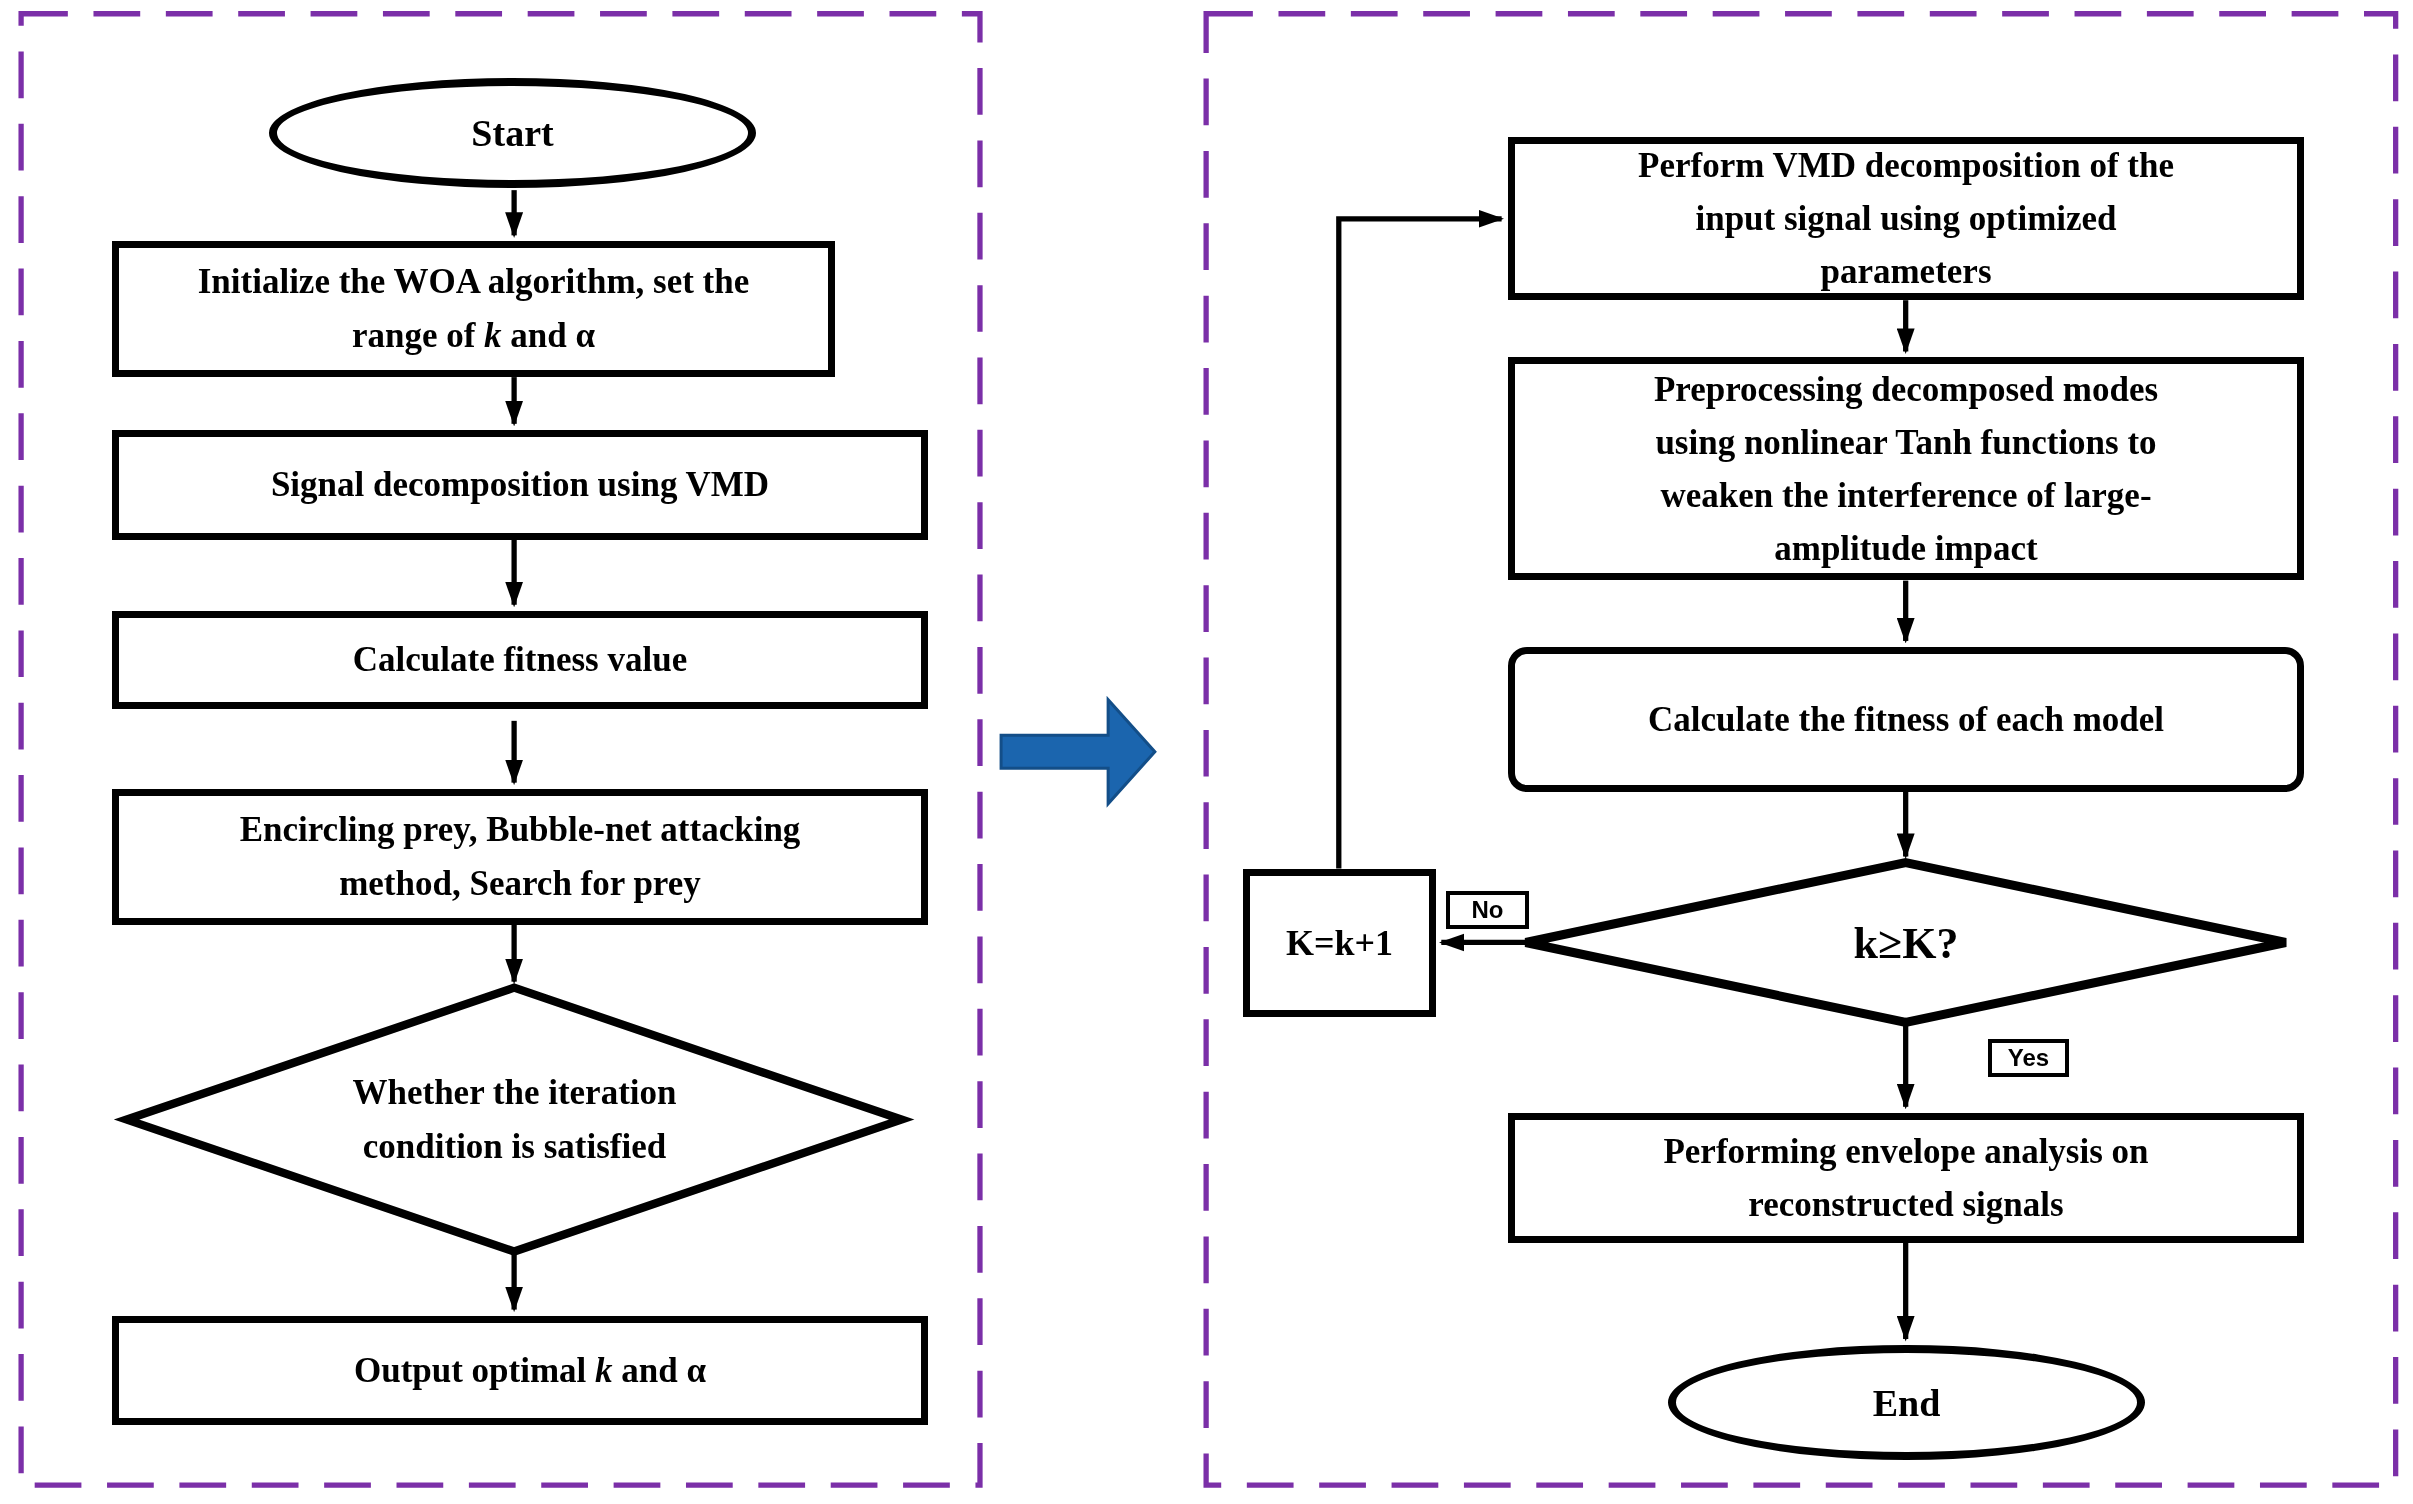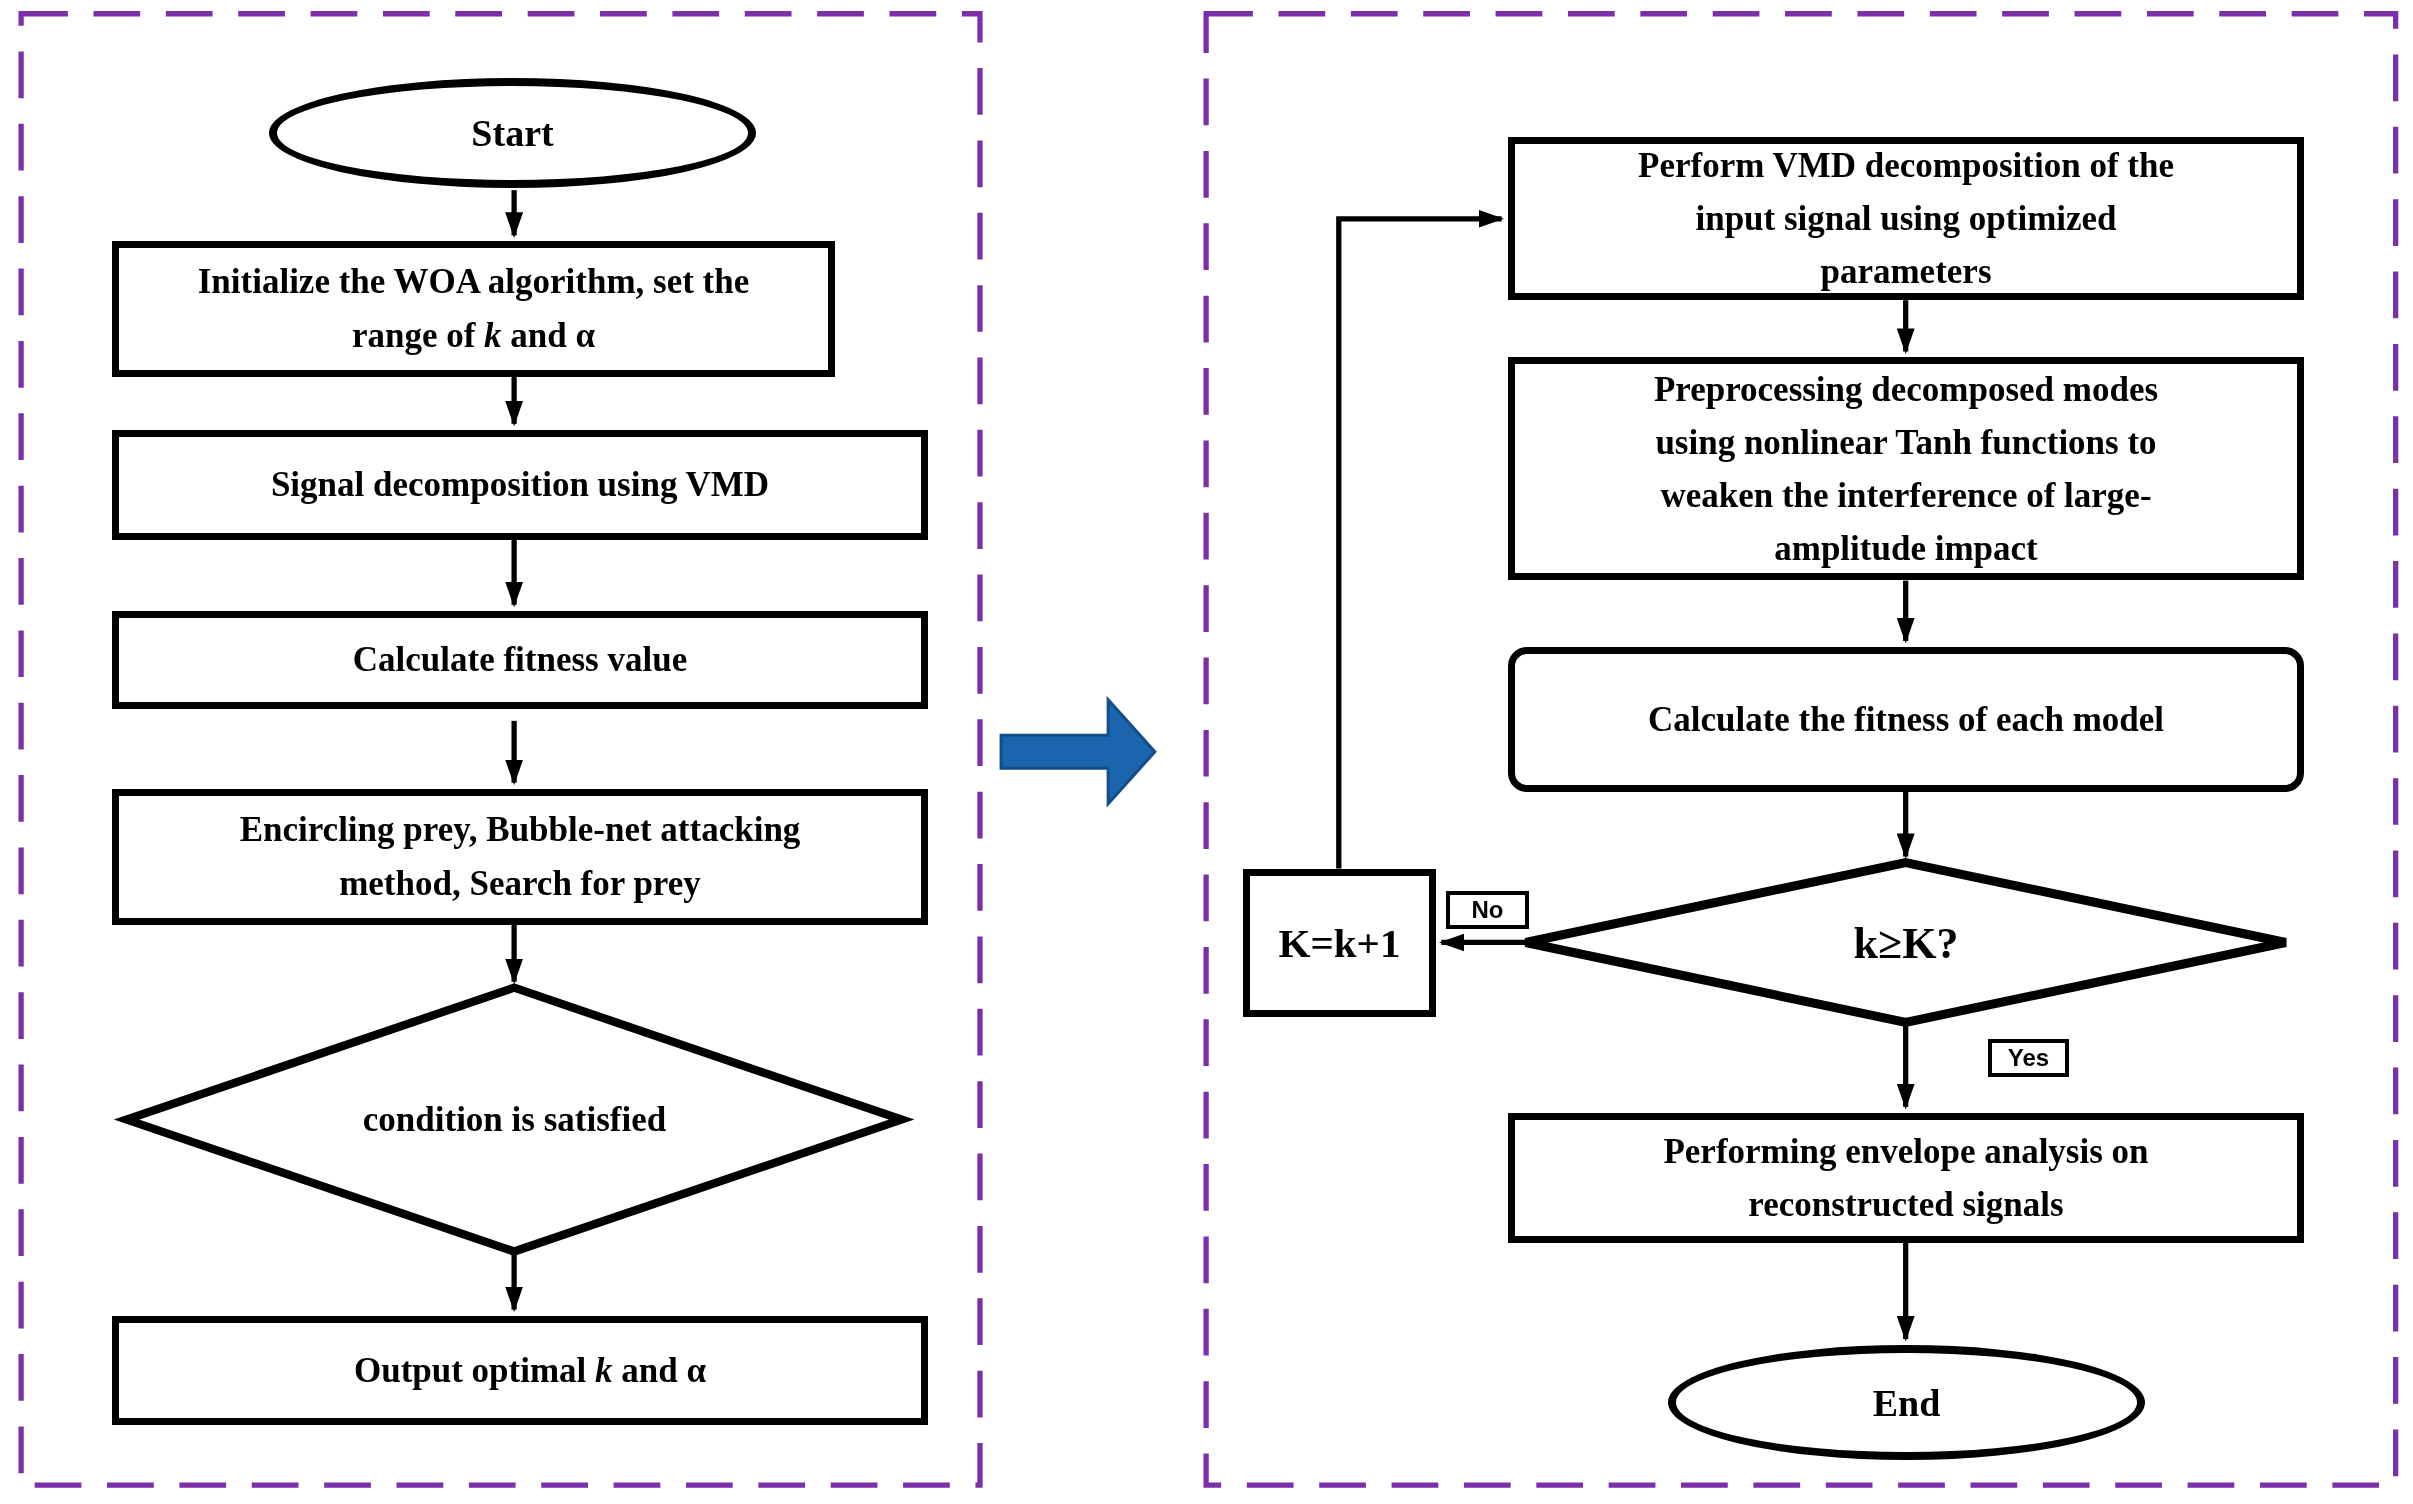--- a/index.html
+++ b/index.html
@@ -35,21 +35,21 @@
     background:transparent;
   }
   .small-label{
     position:absolute;box-sizing:border-box;background:#ffffff;
     border:4.5px solid var(--shape-stroke);
     display:flex;align-items:center;justify-content:center;
     font-family:"Liberation Sans","DejaVu Sans",sans-serif;
     font-weight:bold;font-size:24px;
   }
   .it{font-style:italic;}
-  .k-box{font-size:41px;}
+  .k-box{font-size:36px;}
   .r-decision{font-size:44px;}
 </style>
 </head>
 <body>
 
 <div id="canvas">
 
   <svg id="wires" width="2413" height="1505" viewBox="0 0 3201 1996">
     <defs>
       <marker id="ah" viewBox="0 0 10 7" refX="9" refY="3.5" markerWidth="34" markerHeight="24" markerUnits="userSpaceOnUse" orient="auto">
@@ -99,20 +99,21 @@
   <div class="node rect-node" style="left:112px;top:611px;width:816px;height:98px;">
     <div class="box-text">Calculate fitness value</div>
   </div>
 
   <div class="node rect-node" style="left:112px;top:789px;width:816px;height:136px;">
     <div class="box-text">Encircling prey, Bubble-net attacking</div>
     <div class="box-text">method, Search for prey</div>
   </div>
 
   <div class="diamond-text" style="left:127px;top:988px;width:775px;height:264px;">
+    <div class="box-text">Whether the iteration</div>
     <div class="box-text">condition is satisfied</div>
   </div>
 
   <div class="node rect-node" style="left:112px;top:1316px;width:816px;height:109px;padding-left:20px;">
     <div class="box-text"><span>Output optimal </span><span class="it">k</span><span> and α</span></div>
   </div>
 
   <div class="node rect-node r-box" style="left:1508px;top:137px;width:796px;height:163px;">
     <div class="box-text">Perform VMD decomposition of the</div>
     <div class="box-text">input signal using optimized</div>

